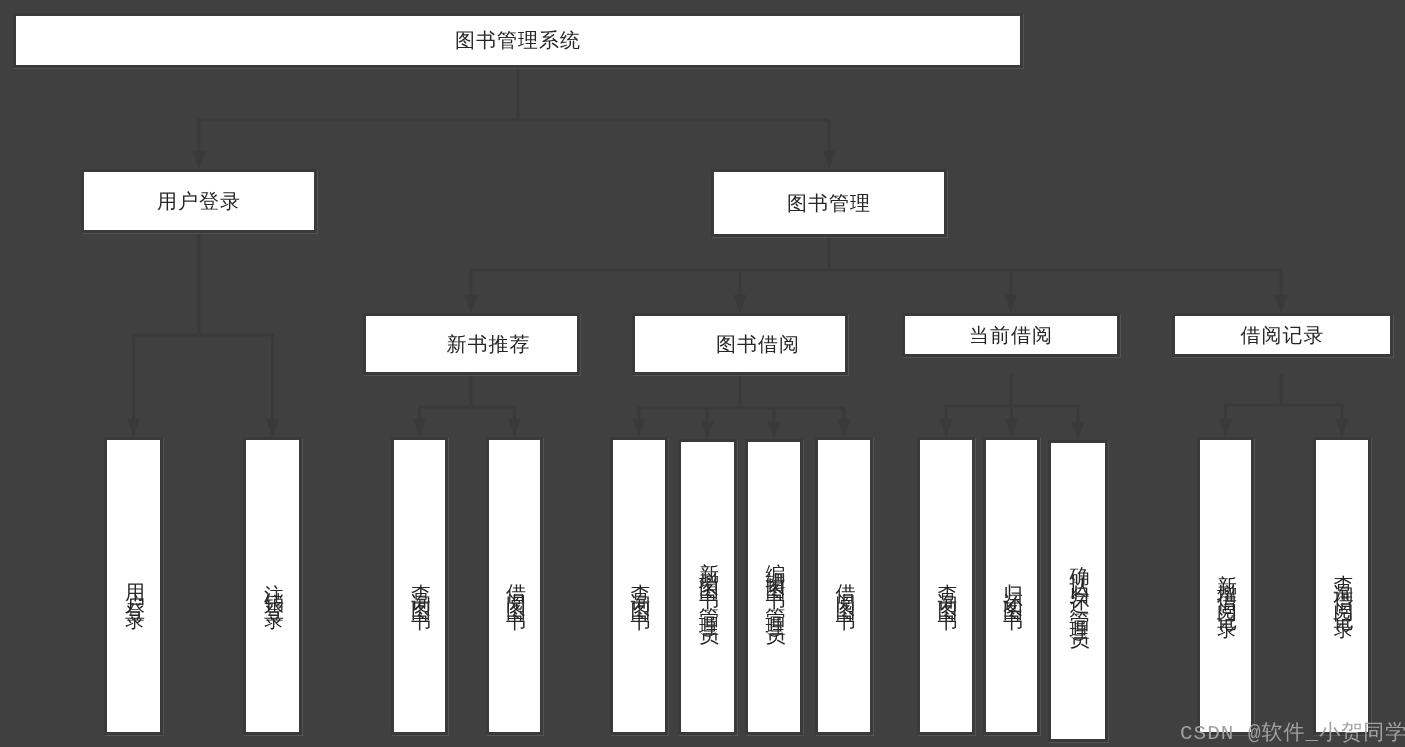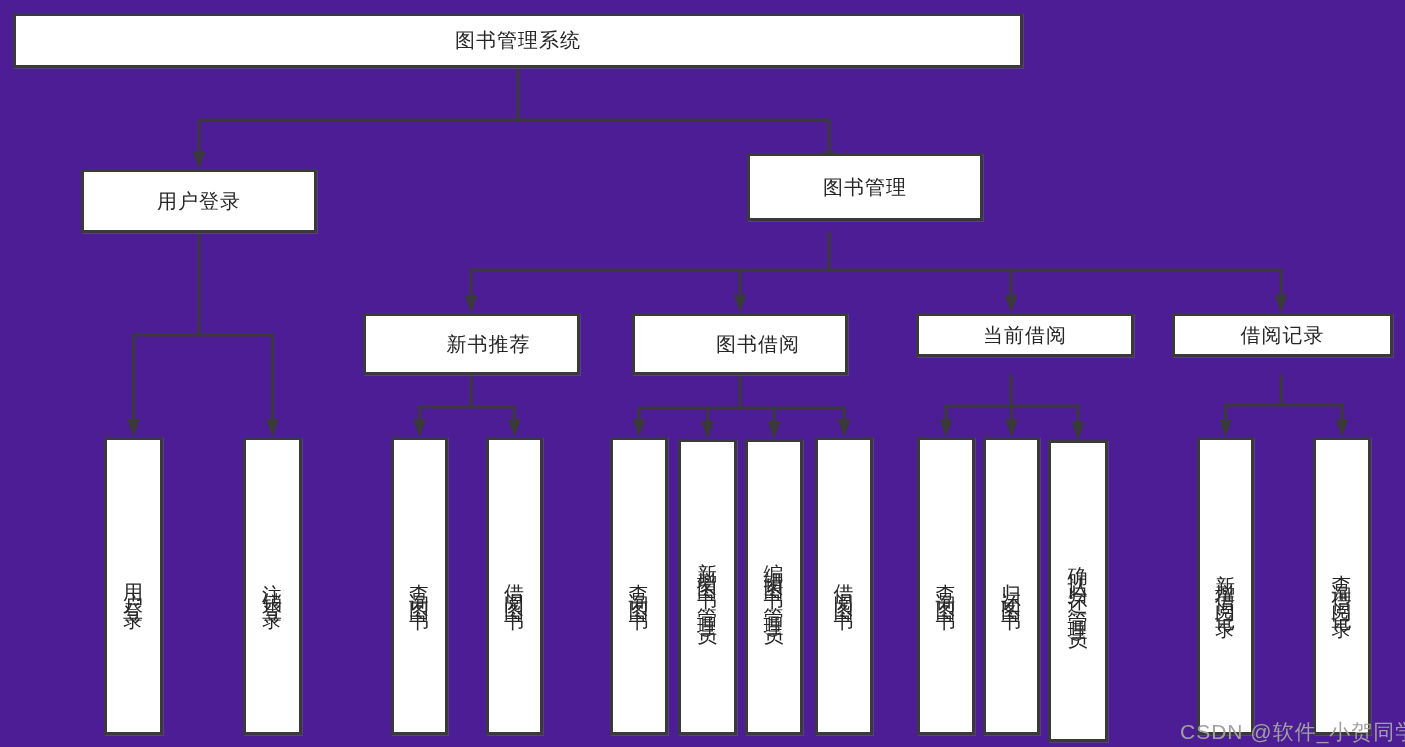--- a/index.html
+++ b/index.html
@@ -1,22 +1,22 @@
 <!DOCTYPE html>
 <html><head>
 <meta charset="utf-8">
 <style>
   * { margin: 0; padding: 0; box-sizing: border-box; }
   html, body { background: #ffffff; }
   .canvas {
     position: relative;
     width: 1405px;
     height: 747px;
-    background: #4c1d95;
-    font-family: Liberation Sans, sans-serif;
+    background: #404040;
+    font-family: Liberation Mono, monospace;
     overflow: hidden;
   }
   .connectors {
     position: absolute;
     left: 0; top: 0;
     width: 1405px; height: 747px;
   }
   .node {
     position: absolute;
     background: #ffffff;
@@ -125,25 +125,25 @@
         <polygon points="1219,419 1232,419 1225.5,437" stroke="none"></polygon>
         <line x1="1342" y1="405" x2="1342" y2="421"></line>
         <polygon points="1335.5,419 1348.5,419 1342,437" stroke="none"></polygon>
       </g>
     </g>
   </svg>
 
   <div class="node" style="left:13px; top:13px; width:1010px; height:55px;">图书管理系统</div>
 
   <div class="node" style="left:81px; top:169px; width:236px; height:64px;">用户登录</div>
-  <div class="node" style="left:711px; top:153px; width:236px; height:68px;margin-left:36px;">图书管理</div>
+  <div class="node" style="left:711px; top:169px; width:236px; height:68px;">图书管理</div>
 
   <div class="node" style="left:363px; top:313px; width:217px; height:62px;padding-left:34px;">新书推荐</div>
   <div class="node" style="left:632px; top:313px; width:216px; height:62px;padding-left:36px;">图书借阅</div>
-  <div class="node" style="left:902px; top:313px; width:218px; height:44px;margin-left:14px;">当前借阅</div>
+  <div class="node" style="left:902px; top:313px; width:218px; height:44px;">当前借阅</div>
   <div class="node" style="left:1172px; top:313px; width:221px; height:44px;">借阅记录</div>
 
   <div class="node vertical" style="left:104px; top:437px; width:59px; height:298px;">用户登录</div>
   <div class="node vertical" style="left:243px; top:437px; width:59px; height:298px;">注销登录</div>
 
   <div class="node vertical" style="left:391px; top:437px; width:57px; height:298px;">查询图书</div>
   <div class="node vertical" style="left:486px; top:437px; width:57px; height:298px;">借阅图书</div>
 
   <div class="node vertical" style="left:610px; top:437px; width:58px; height:298px;">查询图书</div>
   <div class="node vertical" style="left:678px; top:439px; width:59px; height:296px;">新增图书（管理员）</div>

